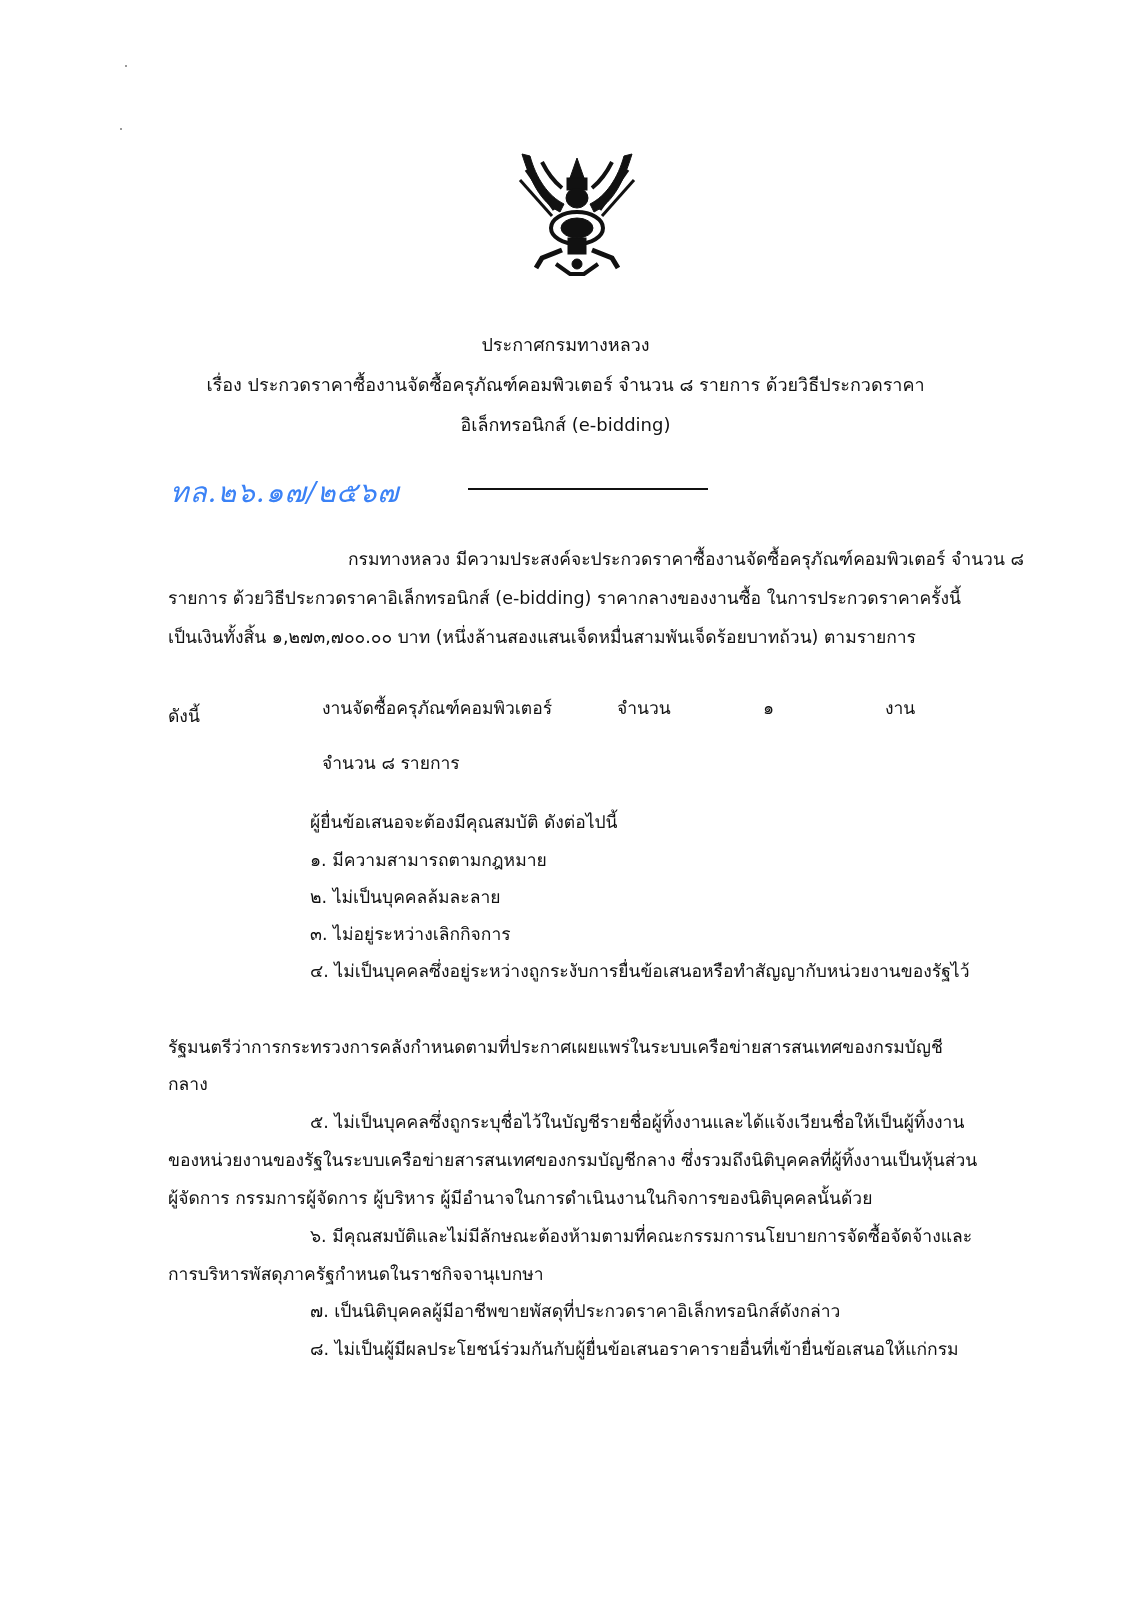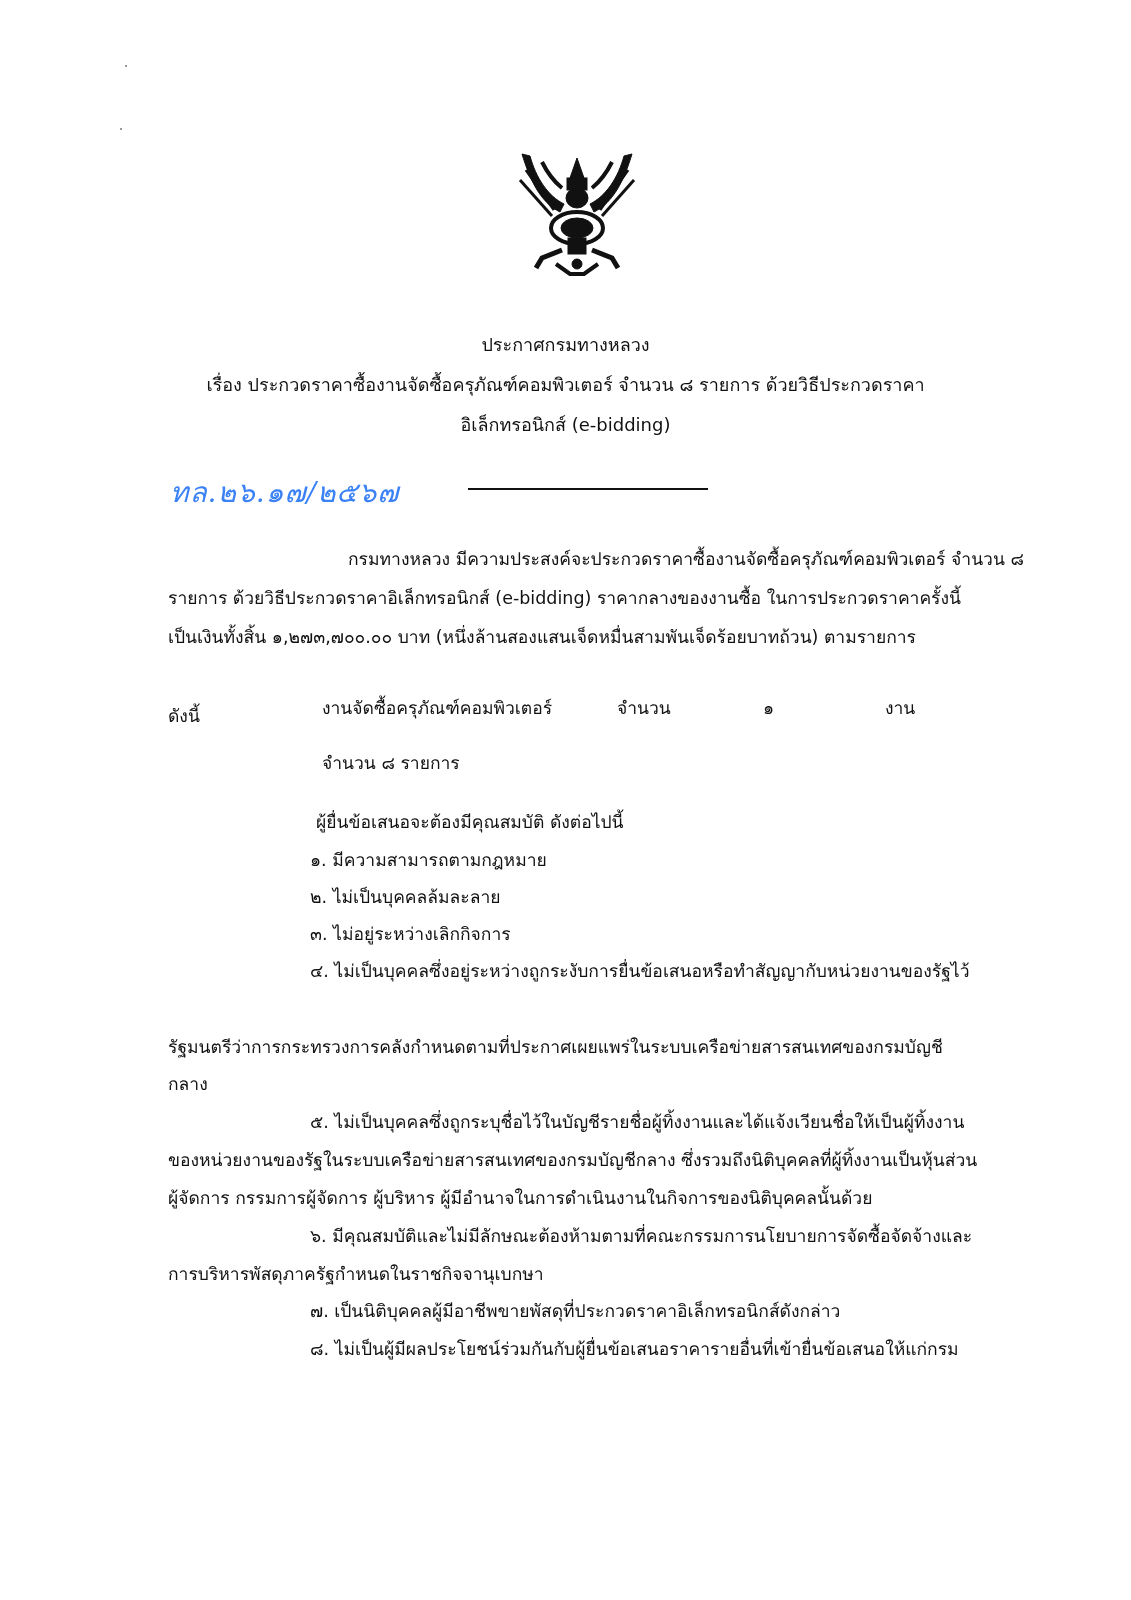--- a/index.html
+++ b/index.html
@@ -71,21 +71,21 @@
   <div class="line" style="left:168px;top:584px;">รายการ ด้วยวิธีประกวดราคาอิเล็กทรอนิกส์ (e-bidding) ราคากลางของงานซื้อ ในการประกวดราคาครั้งนี้</div>
   <div class="line" style="left:168px;top:623px;">เป็นเงินทั้งสิ้น ๑,๒๗๓,๗๐๐.๐๐  บาท (หนึ่งล้านสองแสนเจ็ดหมื่นสามพันเจ็ดร้อยบาทถ้วน) ตามรายการ</div>
   <div class="line" style="left:168px;top:692px;margin-top:10px;">ดังนี้</div>
 
   <div class="item-row" style="left:322px;">งานจัดซื้อครุภัณฑ์คอมพิวเตอร์</div>
   <div class="item-row" style="left:617px;">จำนวน</div>
   <div class="item-row" style="left:763px;">๑</div>
   <div class="item-row" style="left:885px;">งาน</div>
   <div class="line" style="left:322px;top:733px;margin-top:16px;">จำนวน ๘ รายการ</div>
 
-  <div class="line" style="left:310px;top:808px;margin-left:6px;">ผู้ยื่นข้อเสนอจะต้องมีคุณสมบัติ ดังต่อไปนี้</div>
+  <div class="line" style="left:310px;top:808px;">ผู้ยื่นข้อเสนอจะต้องมีคุณสมบัติ ดังต่อไปนี้</div>
   <div class="line" style="left:310px;top:846px;">๑. มีความสามารถตามกฎหมาย</div>
   <div class="line" style="left:310px;top:883px;">๒. ไม่เป็นบุคคลล้มละลาย</div>
   <div class="line" style="left:310px;top:920px;">๓. ไม่อยู่ระหว่างเลิกกิจการ</div>
 
   <div class="line" style="left:310px;top:957px;">๔. ไม่เป็นบุคคลซึ่งอยู่ระหว่างถูกระงับการยื่นข้อเสนอหรือทำสัญญากับหน่วยงานของรัฐไว้</div>
   <div class="line" style="left:168px;top:1033px;">รัฐมนตรีว่าการกระทรวงการคลังกำหนดตามที่ประกาศเผยแพร่ในระบบเครือข่ายสารสนเทศของกรมบัญชี</div>
   <div class="line" style="left:168px;top:1070px;">กลาง</div>
 
   <div class="line" style="left:310px;top:1108px;">๕. ไม่เป็นบุคคลซึ่งถูกระบุชื่อไว้ในบัญชีรายชื่อผู้ทิ้งงานและได้แจ้งเวียนชื่อให้เป็นผู้ทิ้งงาน</div>
   <div class="line" style="left:168px;top:1146px;">ของหน่วยงานของรัฐในระบบเครือข่ายสารสนเทศของกรมบัญชีกลาง ซึ่งรวมถึงนิติบุคคลที่ผู้ทิ้งงานเป็นหุ้นส่วน</div>

